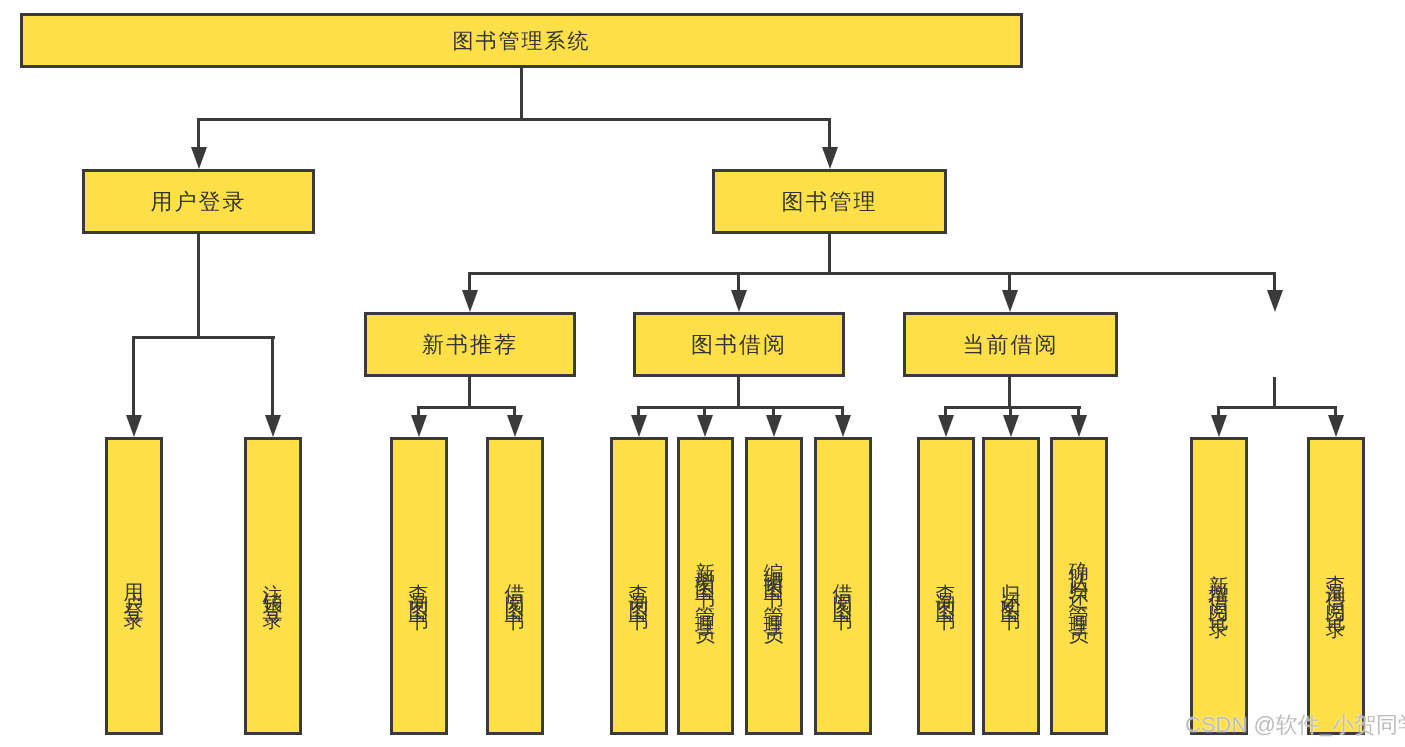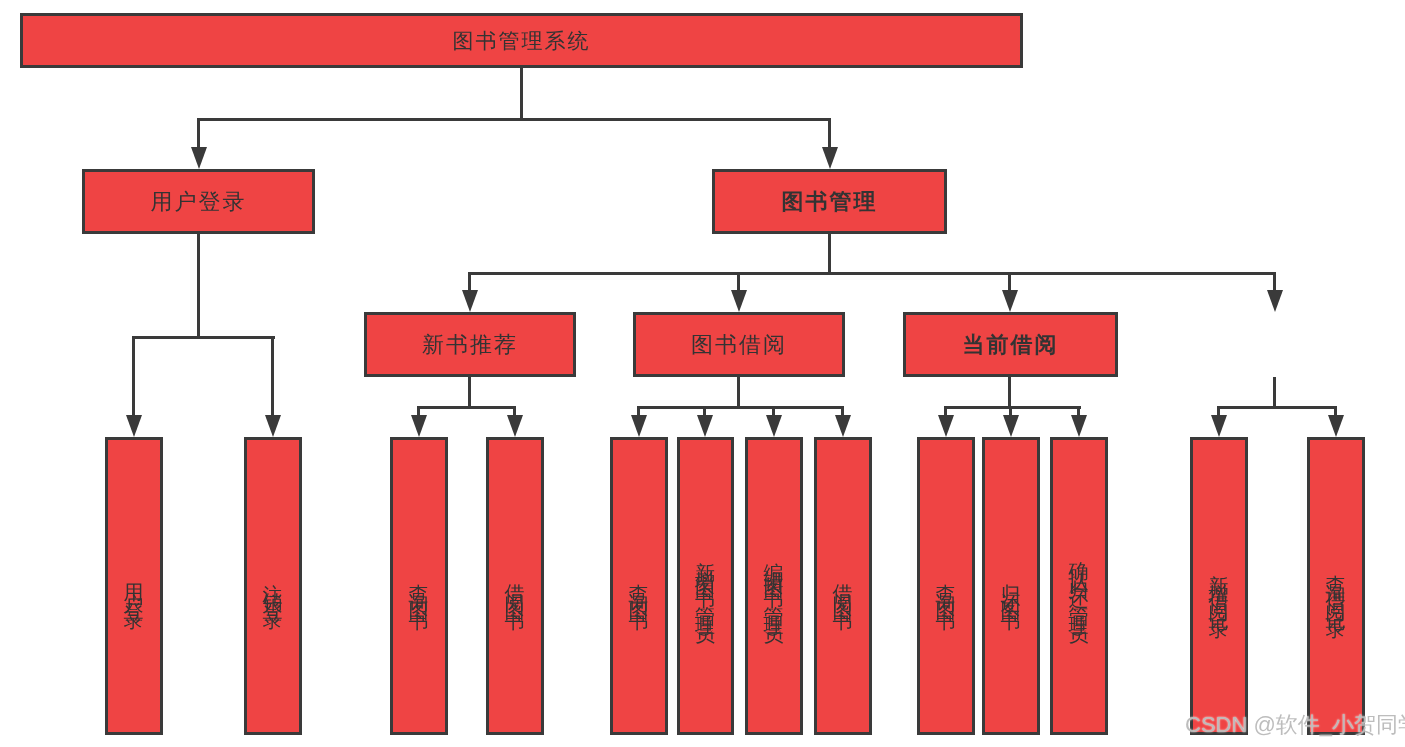--- a/index.html
+++ b/index.html
@@ -9,21 +9,21 @@
     width: 1405px;
     height: 747px;
     background: #ffffff;
     font-family: "Liberation Sans", sans-serif;
     overflow: hidden;
   }
   
   .box {
     position: absolute;
     border: 3px solid #3a3a3a;
-    background: #ef4444;
+    background: #fde047;
     display: flex;
     align-items: center;
     justify-content: center;
     color: #333333;
   }
   .box.h span {
     font-size: 22px;
     letter-spacing: 2px;
     white-space: nowrap;
     color: #333333;
@@ -88,21 +88,21 @@
   </div>
 
   <div class="vline" style="left:520px; top:68px; height:50px;"></div>
   <div class="hline" style="left:197px; top:118px; width:634px;"></div>
   <div class="arrow" style="left:197px; top:118px; height:29px;"></div>
   <div class="arrow" style="left:828px; top:118px; height:29px;"></div>
 
   <div class="box h" style="left:82px; top:169px; width:233px; height:65px;">
     <span>用户登录</span>
   </div>
-  <div class="box h" style="left:712px; top:169px; width:235px; height:65px;font-weight:bold;">
+  <div class="box h" style="left:712px; top:169px; width:235px; height:65px;">
     <span>图书管理</span>
   </div>
 
   <div class="vline" style="left:197px; top:234px; height:102px;"></div>
   <div class="hline" style="left:132px; top:336px; width:143px;"></div>
   <div class="arrow" style="left:132px; top:336px; height:79px;"></div>
   <div class="arrow" style="left:271px; top:336px; height:79px;"></div>
 
   <div class="vline" style="left:828px; top:234px; height:38px;"></div>
   <div class="hline" style="left:468px; top:272px; width:808px;"></div>
@@ -110,21 +110,21 @@
   <div class="arrow" style="left:737px; top:272px; height:18px;"></div>
   <div class="arrow" style="left:1008px; top:272px; height:18px;"></div>
   <div class="arrow" style="left:1273px; top:272px; height:18px;"></div>
 
   <div class="box h" style="left:364px; top:312px; width:212px; height:65px;">
     <span>新书推荐</span>
   </div>
   <div class="box h" style="left:633px; top:312px; width:212px; height:65px;text-align:center;">
     <span>图书借阅</span>
   </div>
-  <div class="box h" style="left:903px; top:312px; width:215px; height:65px;font-weight:bold;">
+  <div class="box h" style="left:903px; top:312px; width:215px; height:65px;">
     <span>当前借阅</span>
   </div>
 
   <div class="vline" style="left:468px; top:377px; height:29px;"></div>
   <div class="hline" style="left:417px; top:406px; width:98px;"></div>
   <div class="arrow" style="left:417px; top:406px; height:9px;"></div>
   <div class="arrow" style="left:513px; top:406px; height:9px;"></div>
 
   <div class="vline" style="left:737px; top:377px; height:29px;"></div>
   <div class="hline" style="left:637px; top:406px; width:207px;"></div>

